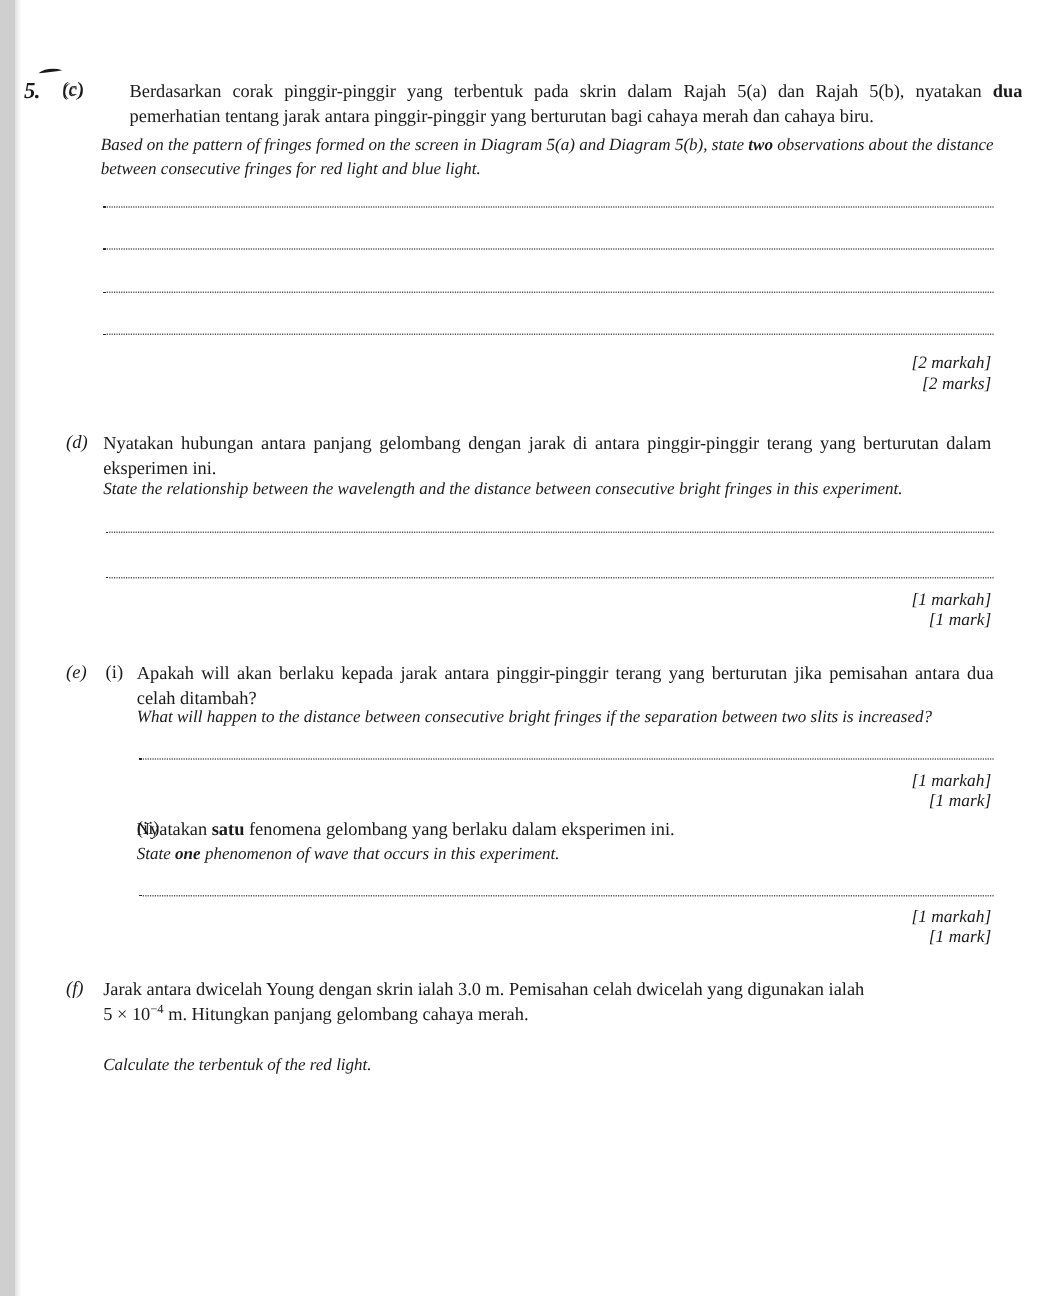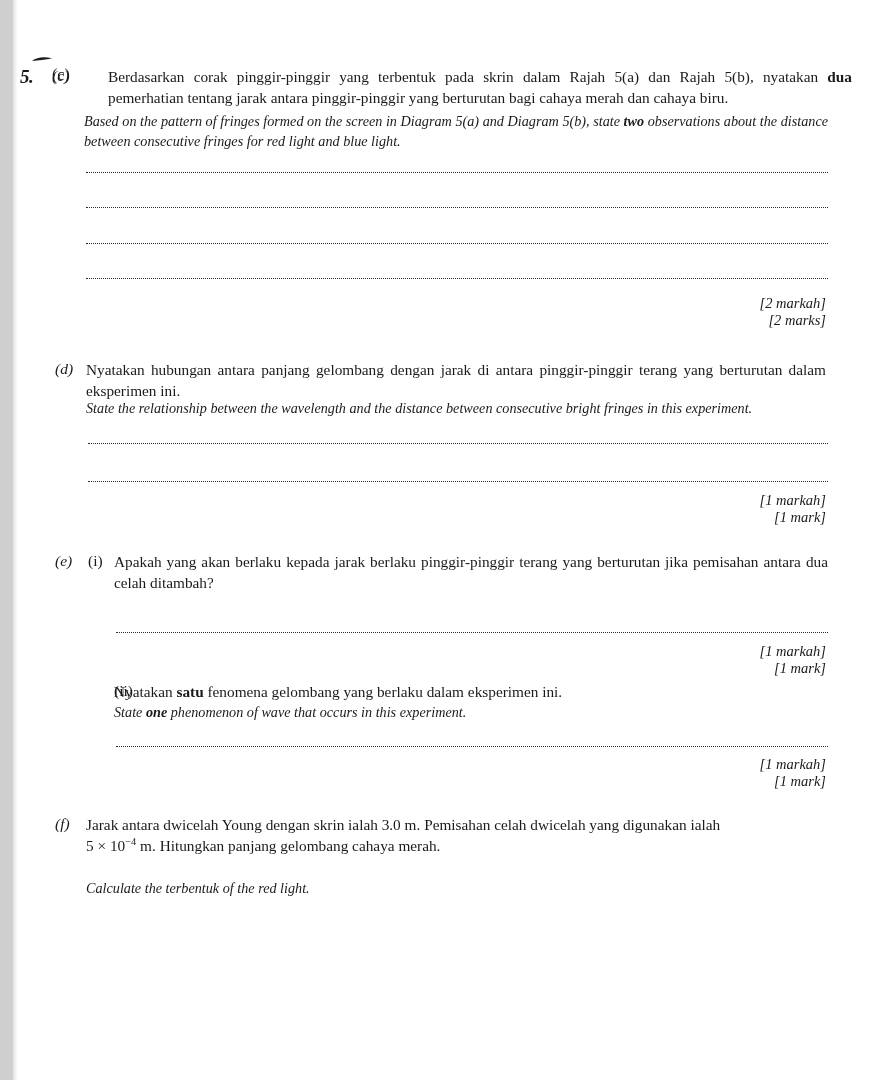--- a/index.html
+++ b/index.html
@@ -162,22 +162,23 @@
     <div><span class="m2">[1 mark]</span></div>
   </div>
 
   <div class="label" style="left:55px; top:552px;">
     <span>(e)</span>
   </div>
   <div class="label-roman" style="left:88px; top:552px;">
     <span>(i)</span>
   </div>
 
-  <div class="block body-my" style="left:114px; top:552px; width:714px;">Apakah yang akan berlaku kepada jarak berlaku pinggir-pinggir terang yang berturutan jika pemisahan antara dua celah ditambah?</div>
-
+  <div class="block body-my" style="left:114px; top:552px; width:714px;">Apakah will akan berlaku kepada jarak antara pinggir-pinggir terang yang berturutan jika pemisahan antara dua celah ditambah?</div>
+
+  <div class="block body-en" style="left:114px; top:589px; width:718px;">What will happen to the distance between consecutive bright fringes if the separation between two slits is increased?</div>
 
   <div class="dotline" style="left:116px; top:632px; width:712px;"></div>
 
   <div class="marks" style="top:643px;">
     <div><span class="m1">[1 markah]</span></div>
     <div><span class="m2">[1 mark]</span></div>
   </div>
 
   <div class="label-roman" style="left:82px; top:682px;margin-left:32px;">
     <span>(ii)</span>

